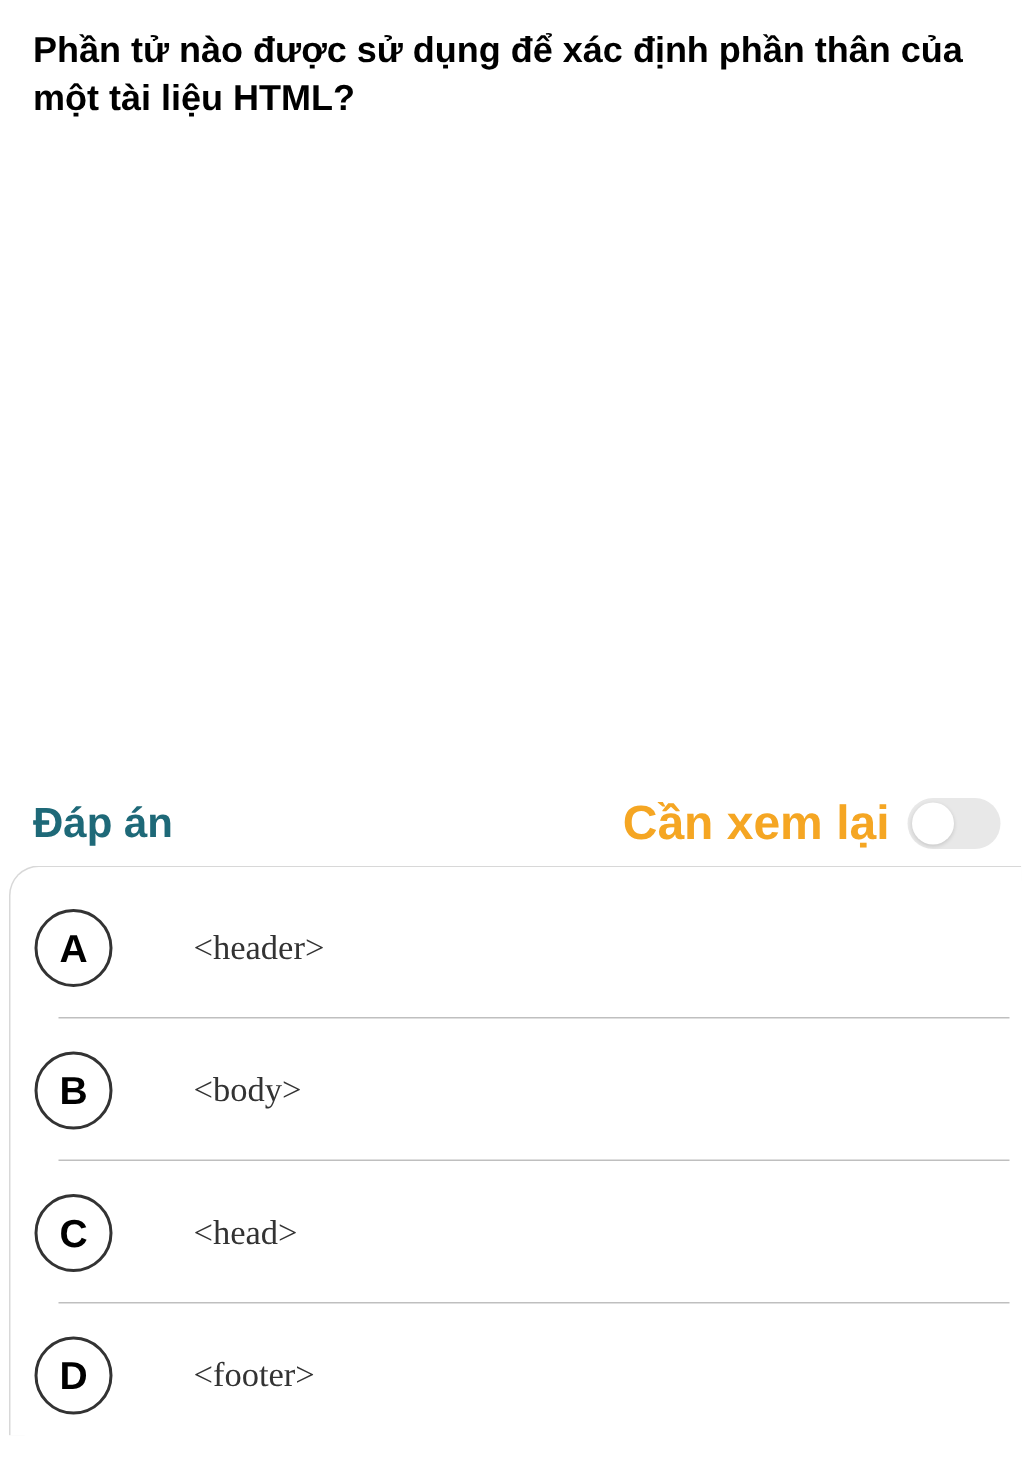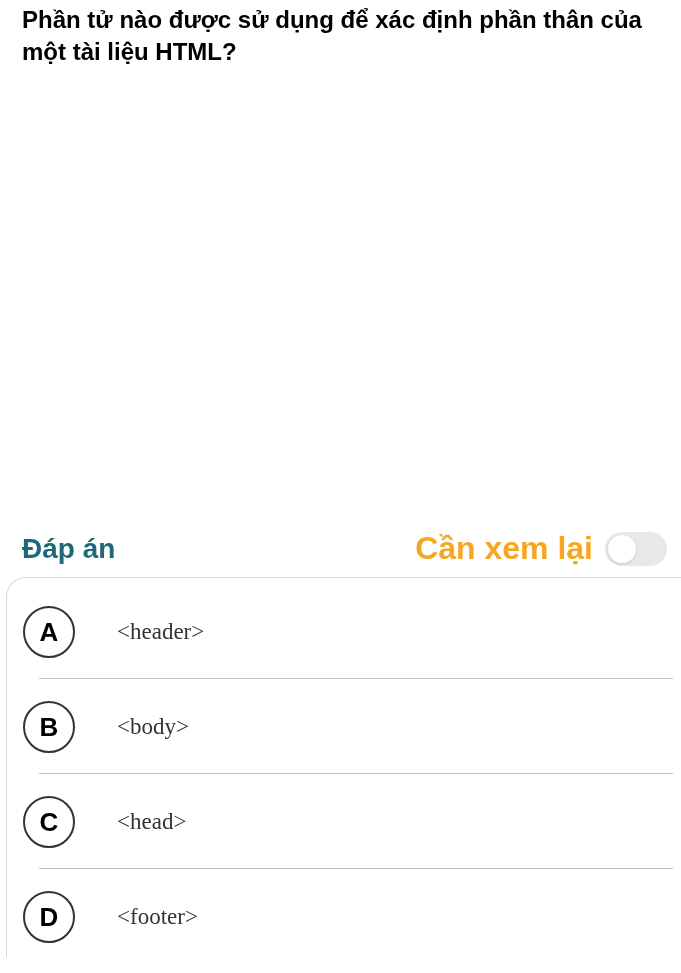--- a/index.html
+++ b/index.html
@@ -8,21 +8,21 @@
       box-sizing: border-box;
     }
     body {
       font-family: Arial, Helvetica, sans-serif;
       background: #ffffff;
       width: 681px;
       height: 973px;
       position: relative;
     }
     .question {
-      padding: 4px 22px 0 22px;
+      padding: 18px 22px 0 22px;
       font-size: 24px;
       font-weight: bold;
       color: #000;
       line-height: 1.35;
     }
     .answer-section {
       position: absolute;
       top: 530px;
       left: 0;
       right: 0;
@@ -89,21 +89,21 @@
       border-radius: 50%;
       display: flex;
       align-items: center;
       justify-content: center;
       font-size: 26px;
       font-weight: bold;
       color: #000;
       background: #fff;
     }
     .option-text {
-      margin-left: 42px;
+      margin-left: 54px;
       font-size: 23px;
       color: #333;
       font-family: Georgia, 'Times New Roman', serif;
     }
     .option-divider {
       height: 1px;
       background: #bfbfbf;
       margin-left: 16px;
       margin-right: 8px;
       margin-top: 6px;

